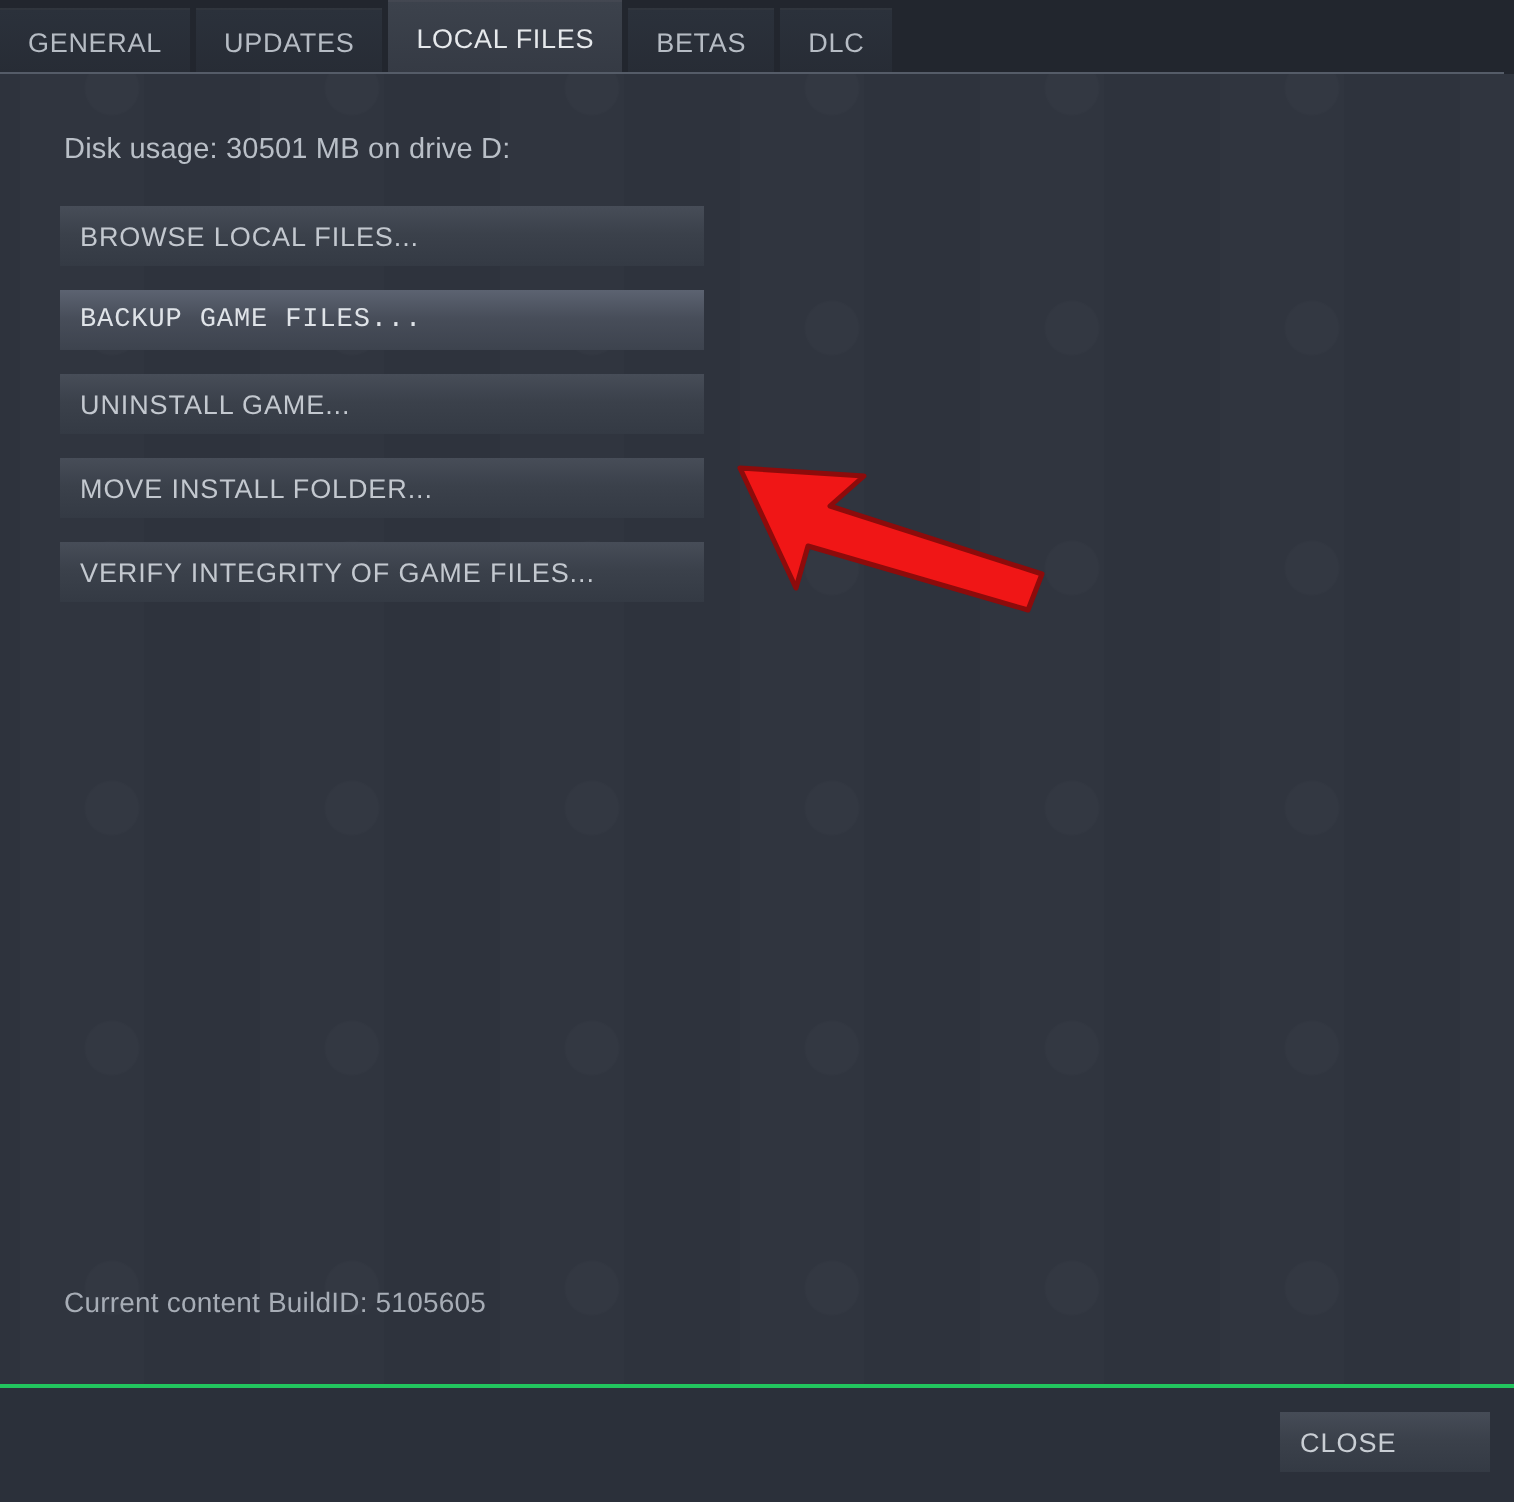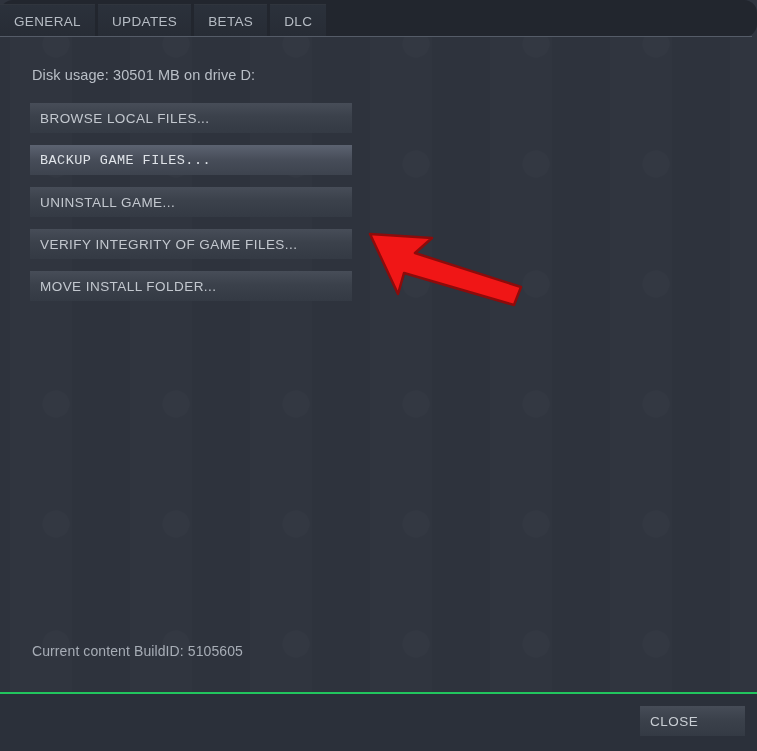--- a/index.html
+++ b/index.html
@@ -36,21 +36,20 @@
     pointer-events: none;
   }
 
   
   #tabbar {
     position: absolute;
     left: 0; top: 0;
     width: 757px;
     height: 37px;
     background: #22262e;
-    border-radius: 13px;
   }
   #tabbar .tabstrip {
     position: absolute;
     left: 0; top: 0;
     height: 37px;
     width: 612px;
     display: flex;
     align-items: flex-end;
   }
   .tab {
@@ -180,36 +179,37 @@
 <body>
 
 <div id="app">
 
   <div id="bg-pattern"></div>
 
   <div id="tabbar">
     <div class="tabstrip">
       <div class="tab">GENERAL</div>
       <div class="tab">UPDATES</div>
+      <div class="tab active">LOCAL FILES</div>
       <div class="tab">BETAS</div>
       <div class="tab">DLC</div>
     </div>
     <div id="tab-underline"></div>
   </div>
 
   <div id="content">
 
     <div id="disk-usage">Disk usage: 30501 MB on drive D:</div>
 
     <div id="action-list">
       <div class="action-btn">BROWSE LOCAL FILES...</div>
       <div class="action-btn hover">BACKUP GAME FILES...</div>
       <div class="action-btn">UNINSTALL GAME...</div>
+      <div class="action-btn">MOVE INSTALL FOLDER...</div>
       <div class="action-btn">VERIFY INTEGRITY OF GAME FILES...</div>
-      <div class="action-btn">MOVE INSTALL FOLDER...</div>
     </div>
 
     <div id="buildid">Current content BuildID: 5105605</div>
 
   </div>
 
   <div id="footer">
     <div id="close-button">CLOSE</div>
   </div>
 

